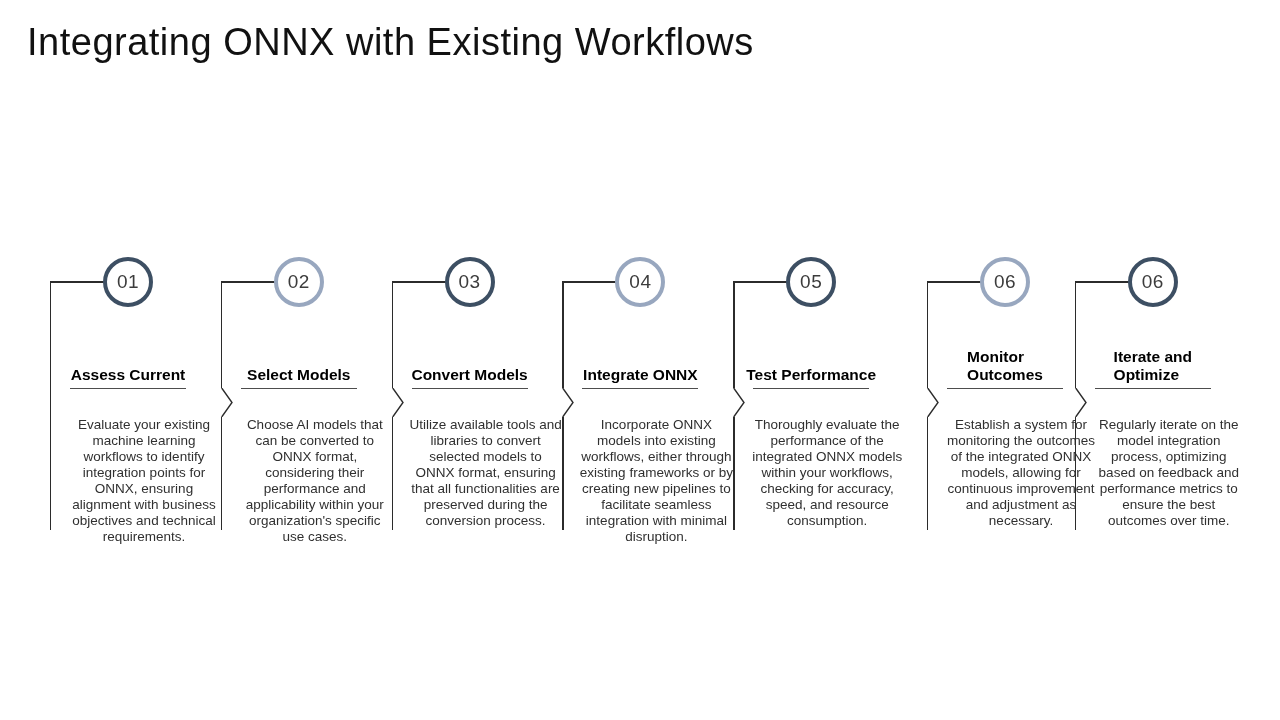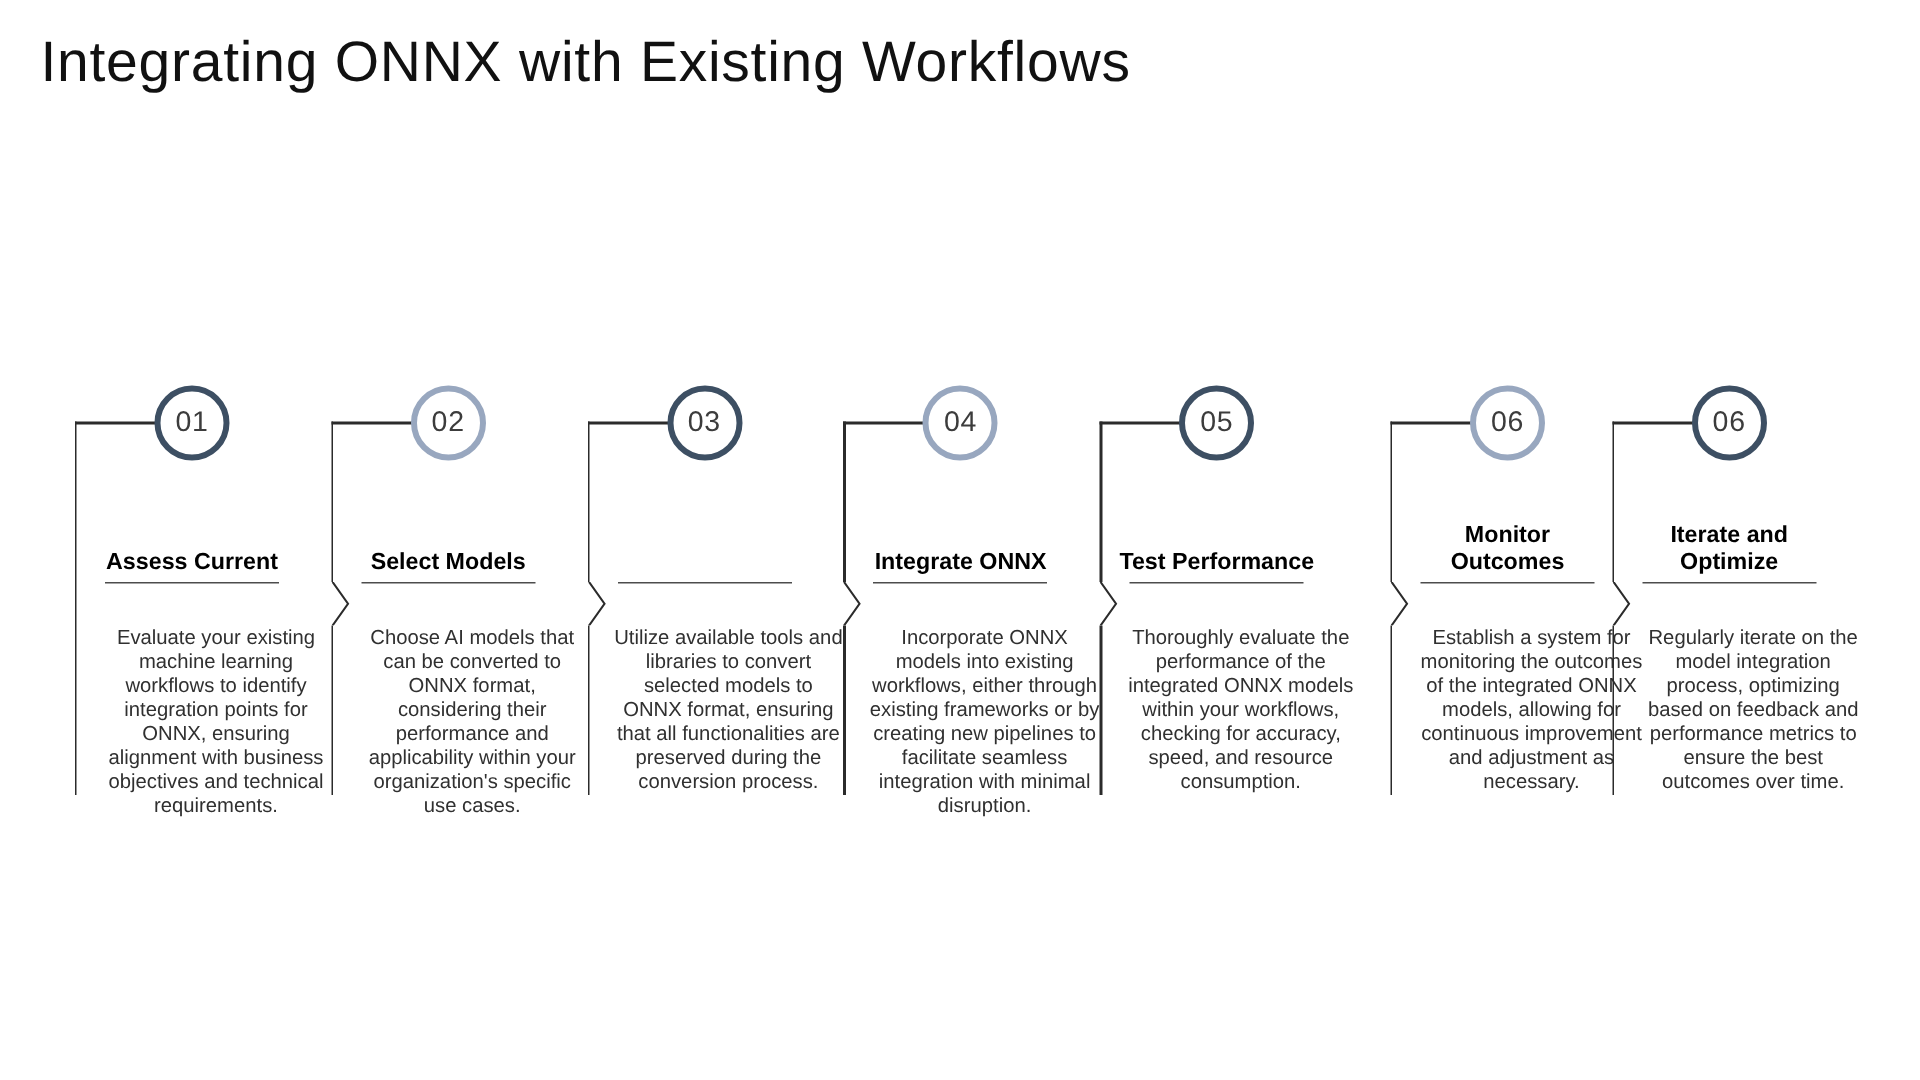--- a/index.html
+++ b/index.html
@@ -59,21 +59,20 @@
   }
   .title-wrap {
     position: absolute; left: 0; top: 78px;
     width: 156px; height: 56px;
     display: flex; align-items: flex-end; justify-content: center;
   }
   .step-title {
     font-size: 15.5px;
     font-weight: 700;
     color: var(--step-title, #000000);
-    text-align: center;
     line-height: 18px;
     white-space: pre-line;
   }
   .sep {
     position: absolute; left: 20px; top: 138px;
     width: 116px; height: 1px;
     background: #4d4d4d;
   }
   .desc {
     position: absolute; left: 1px; top: 151px;
@@ -124,20 +123,23 @@
   <div class="step accent-dark" style="left: 391.6px;">
     <span class="v-top"></span>
     <svg class="chevron" viewBox="0 0 14 29" xmlns="http://www.w3.org/2000/svg">
       <polyline points="0.7,0 11,14.5 0.7,29" fill="none" stroke="currentColor" stroke-width="1.4"></polyline>
     </svg>
     <span class="v-bottom"></span>
     <span class="h-line"></span>
     <div class="circle">
       <span class="num">03</span>
     </div>
+    <div class="title-wrap">
+      <div class="step-title">Convert Models</div>
+    </div>
     <span class="sep"></span>
     <p class="desc">Utilize available tools and libraries to convert selected models to ONNX format, ensuring that all functionalities are preserved during the conversion process.</p>
   </div>
 
   <div class="step accent-light" style="left: 562.4px;">
     <span class="v-top"></span>
     <svg class="chevron" viewBox="0 0 14 29" xmlns="http://www.w3.org/2000/svg">
       <polyline points="0.7,0 11,14.5 0.7,29" fill="none" stroke="currentColor" stroke-width="1.4"></polyline>
     </svg>
     <span class="v-bottom"></span>

